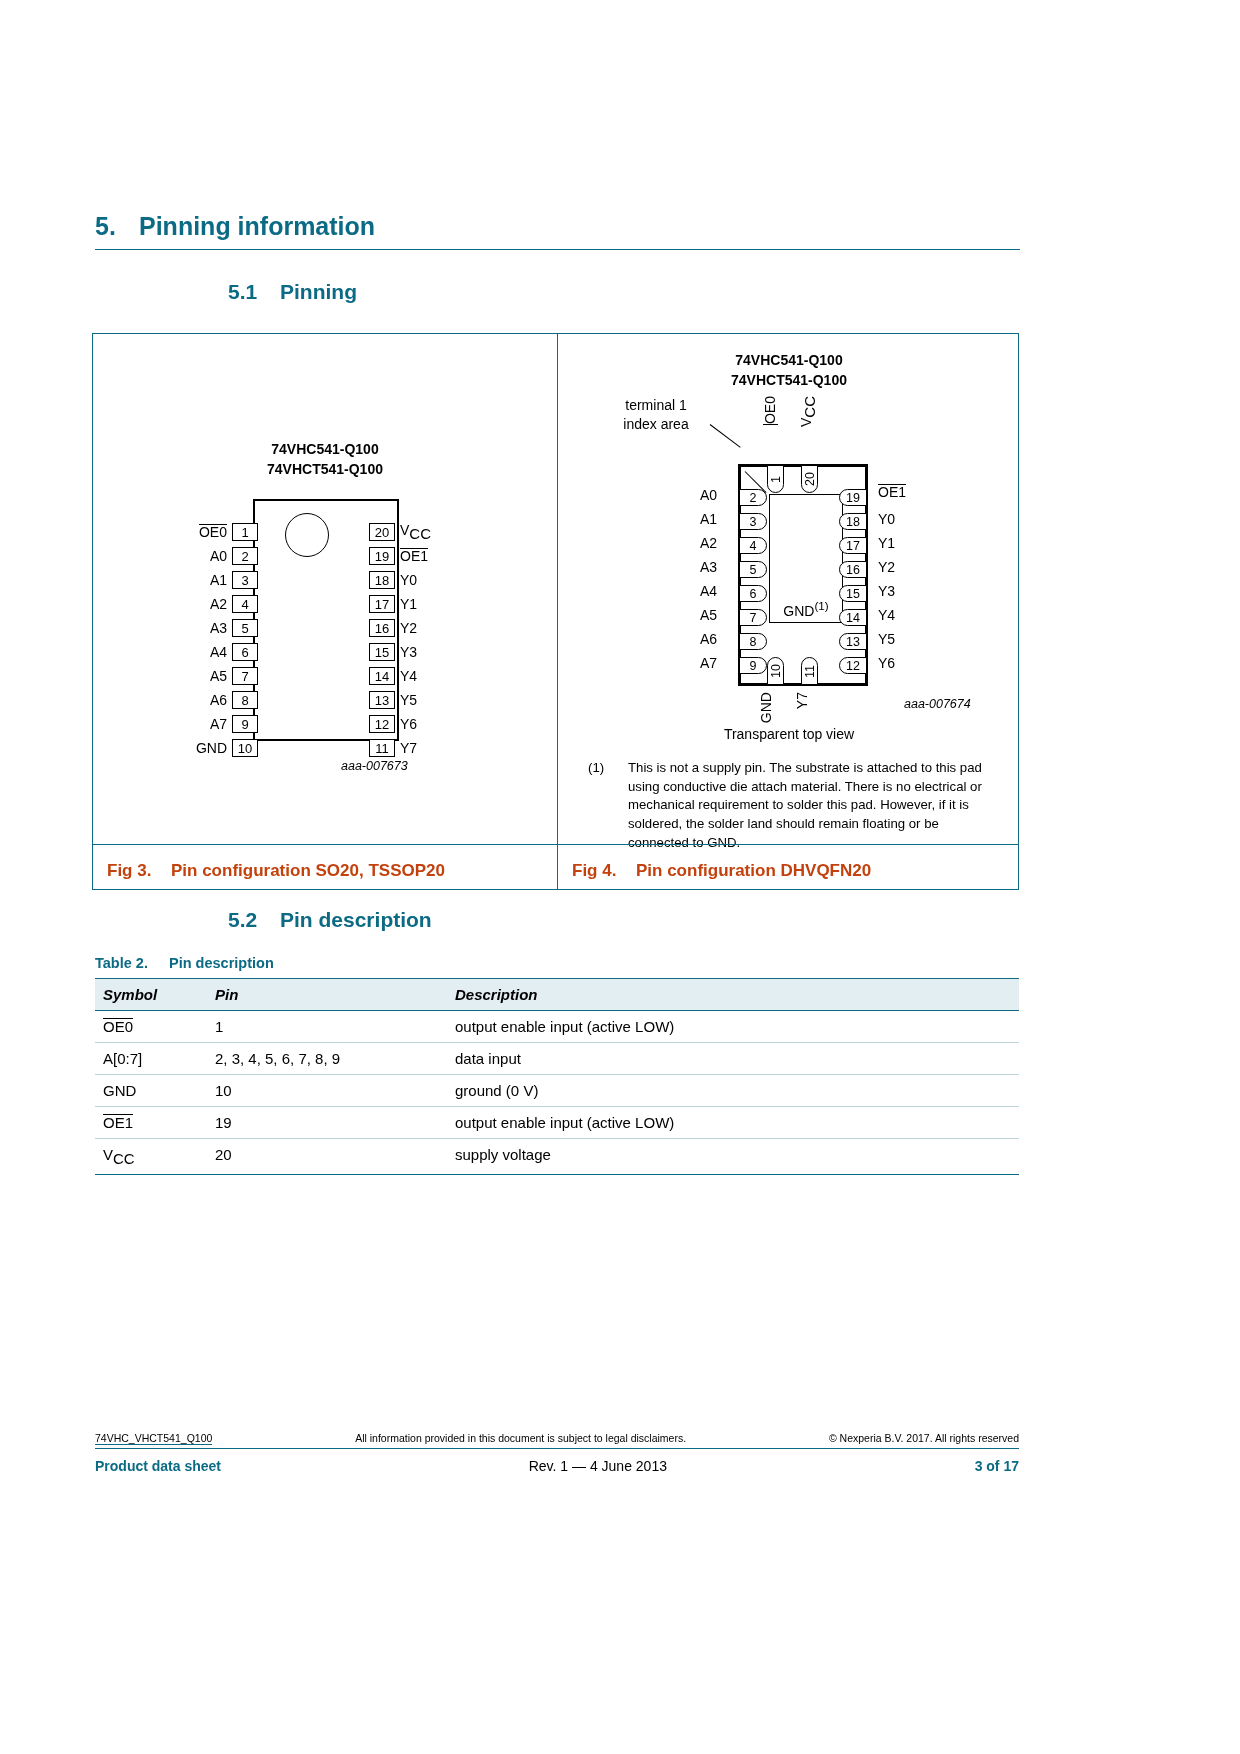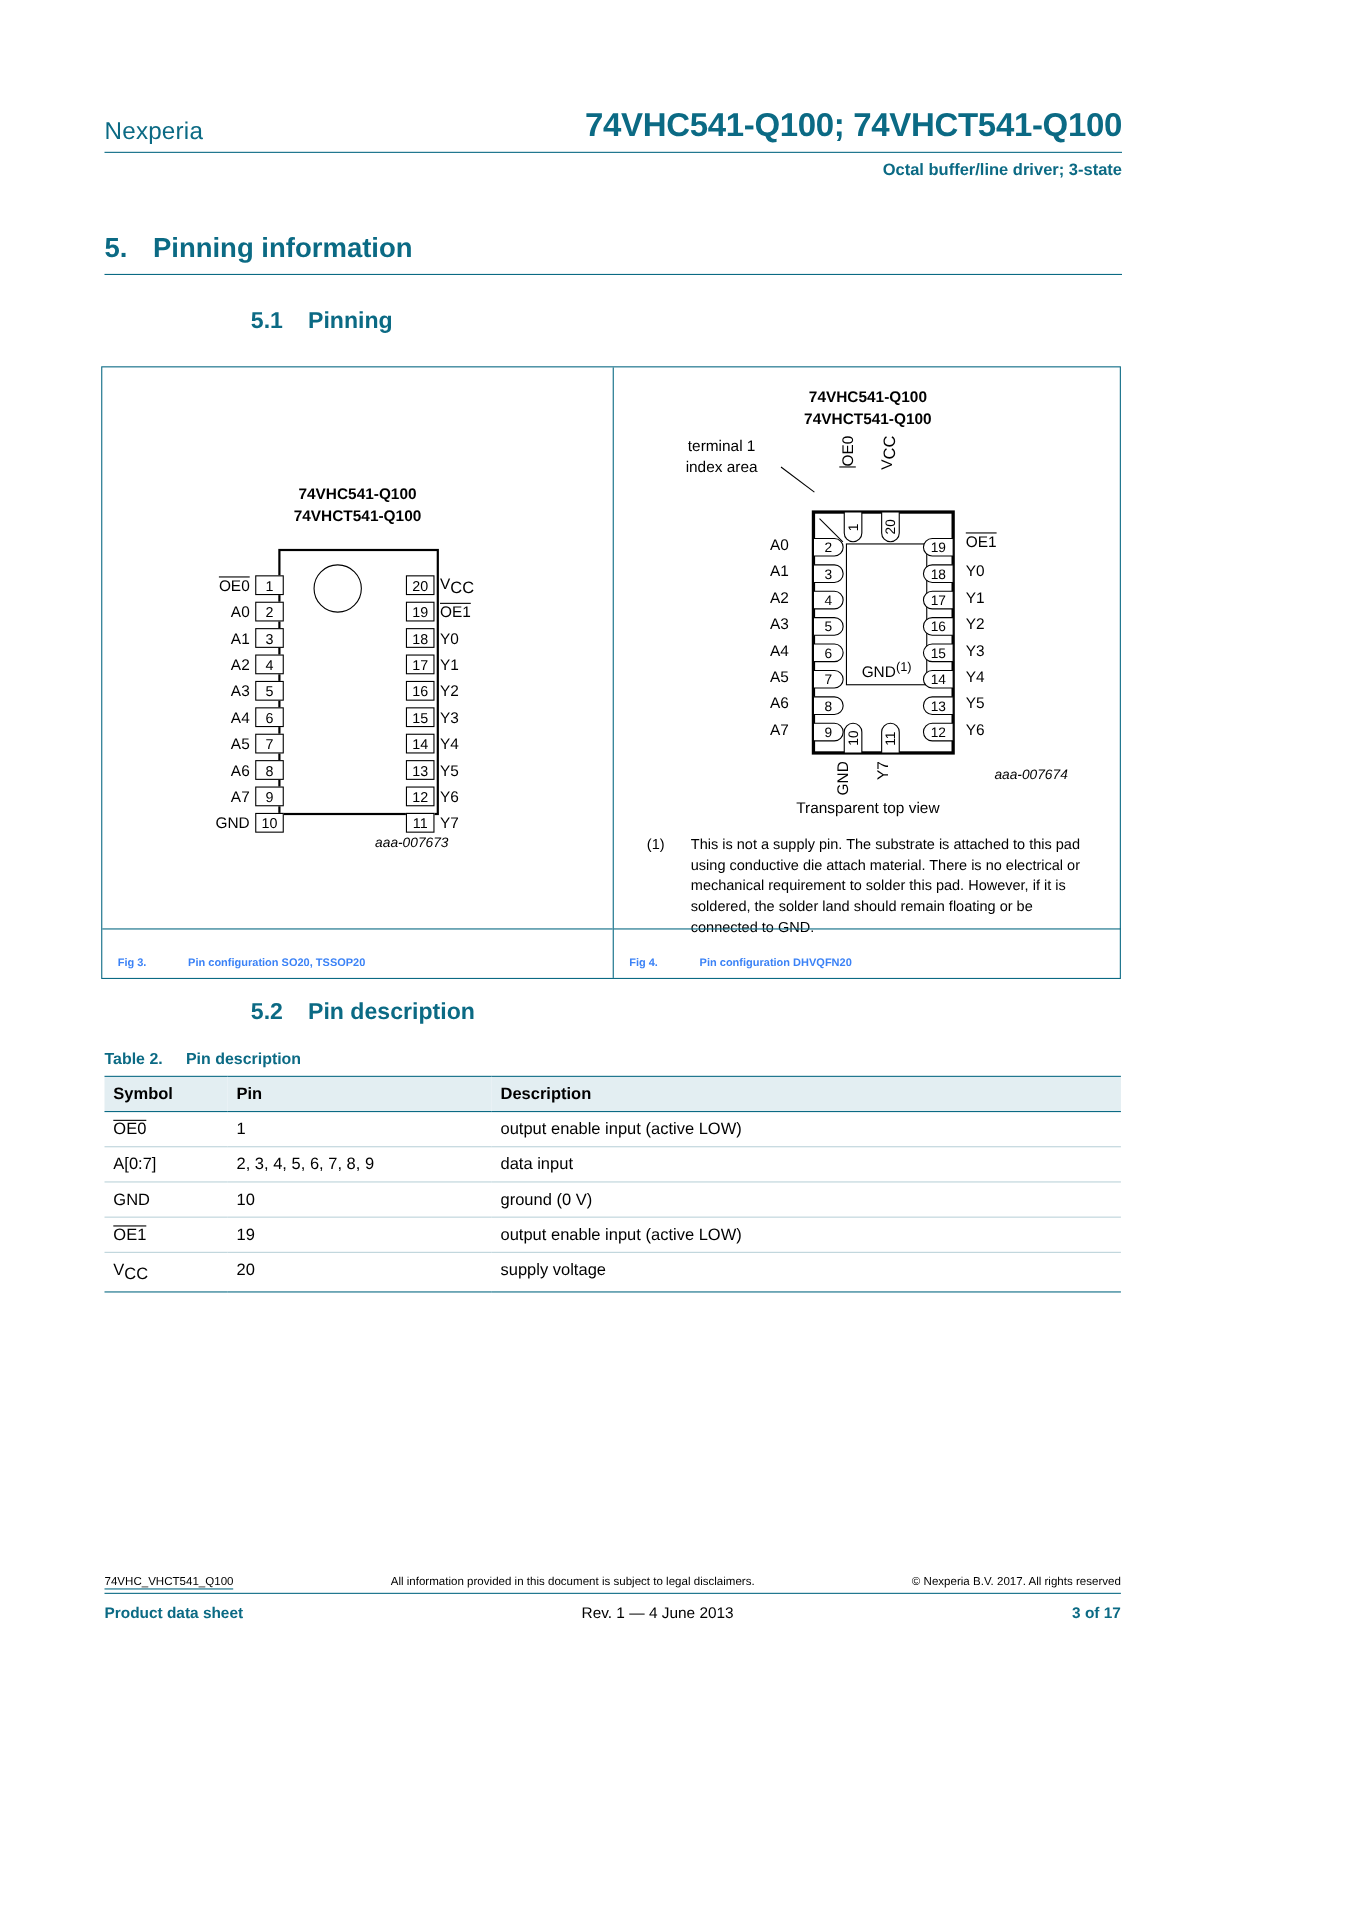--- a/index.html
+++ b/index.html
@@ -31,21 +31,21 @@
   .sub51 .num { width:52px; }
 
   .sub52 { position:absolute; left:228px; top:908px; color:#0b6a84; font-size:21px; font-weight:bold; display:flex; }
   .sub52 .num { width:52px; }
 
   
   .figbox { position:absolute; left:92px; top:333px; width:927px; height:557px; border:1px solid #0b6a84; box-sizing:border-box; }
   .figcol-left { position:absolute; left:0; top:0; width:464px; height:555px; }
   .figcol-right { position:absolute; left:464px; top:0; width:462px; height:555px; border-left:1px solid #0b6a84; box-sizing:border-box; }
   .figcap-sep { position:absolute; left:0; bottom:44px; width:100%; border-bottom:1px solid #0b6a84; }
-  .figcap { position:absolute; bottom:8px; left:14px; color:#3b82f6; font-size:10px; font-weight:bold; display:flex; }
+  .figcap { position:absolute; bottom:8px; left:14px; color:#c2410c; font-size:17px; font-weight:bold; display:flex; }
   .figcap .fno { width:64px; }
 
   .pkg-title { text-align:center; font-size:14px; font-weight:bold; line-height:1.45; }
 
   
   .dip { position:absolute; left:0; top:0; width:464px; height:470px; }
   .dip-title { position:absolute; left:0; top:105px; width:464px; }
   .dip-body { position:absolute; left:160px; top:165px; width:142px; height:238px; border:2px solid #000; background:#fff; }
   .dip-notch { position:absolute; left:30px; top:12px; width:42px; height:42px; border:1px solid #000; border-radius:50%; }
   .pinrow { position:absolute; height:20px; display:flex; align-items:center; }
@@ -75,46 +75,38 @@
   .notch-line { position:absolute; width:30px; border-top:1.2px solid #000; transform:rotate(45deg); transform-origin:left center; }
   .ttv { position:absolute; width:462px; text-align:center; font-size:14px; }
   .fnote { position:absolute; font-size:13.2px; line-height:1.42; display:flex; }
   .fnote .mk { width:40px; flex:0 0 40px; }
 
   
   .tblcap { position:absolute; left:95px; top:955px; color:#0b6a84; font-size:14.5px; font-weight:bold; display:flex; }
   .tblcap .tno { width:74px; }
   .tbl { position:absolute; left:95px; top:978px; width:924px; border-collapse:collapse; font-size:15px; }
   .tbl th { background:#e3eef2; text-align:left; font-weight:bold; padding:7px 0 7px 8px; font-size:15px;
-            border-top:1px solid #0b6a84; border-bottom:1px solid #0b6a84; }
+            border-top:1px solid #0b6a84; border-bottom:1px solid #0b6a84;font-style:italic; }
   .tbl td { padding:7px 0 7px 8px; border-bottom:1px solid #bcd3da; vertical-align:top; }
   .tbl tr:last-child td { border-bottom:1px solid #0b6a84; }
   .c1 { width:104px; } .c2 { width:232px; }
 
   
   .ftr { position:absolute; left:95px; top:1432px; width:924px; font-size:10.5px; color:#000; }
   .ftr-row { display:flex; justify-content:space-between; align-items:baseline;text-align:center; }
   .ftr-left-u { border-bottom:1px solid #0b6a84; }
   .ftr-rule { border-bottom:1px solid #0b6a84; margin-top:3px; }
   .ftr2 { display:flex; justify-content:space-between; margin-top:9px; color:#0b6a84; font-size:14px; font-weight:bold; }
   .ftr2 .mid { color:#000; font-weight:normal; }
 </style>
 </head>
 <body>
 
 <div class="page">
 
-  <div class="hdr">
-    <div class="hdr-row">
-      <div class="brand">Nexperia</div>
-      <div class="hdr-title">74VHC541-Q100; 74VHCT541-Q100</div>
-    </div>
-    <div class="hdr-rule"></div>
-    <div class="hdr-sub">Octal buffer/line driver; 3-state</div>
-  </div>
 
   <div class="sec5">
     <div class="h">
       <span class="num">5.</span>
       <span>Pinning information</span>
     </div>
     <div class="rule"></div>
   </div>
 
   <div class="sub51">

